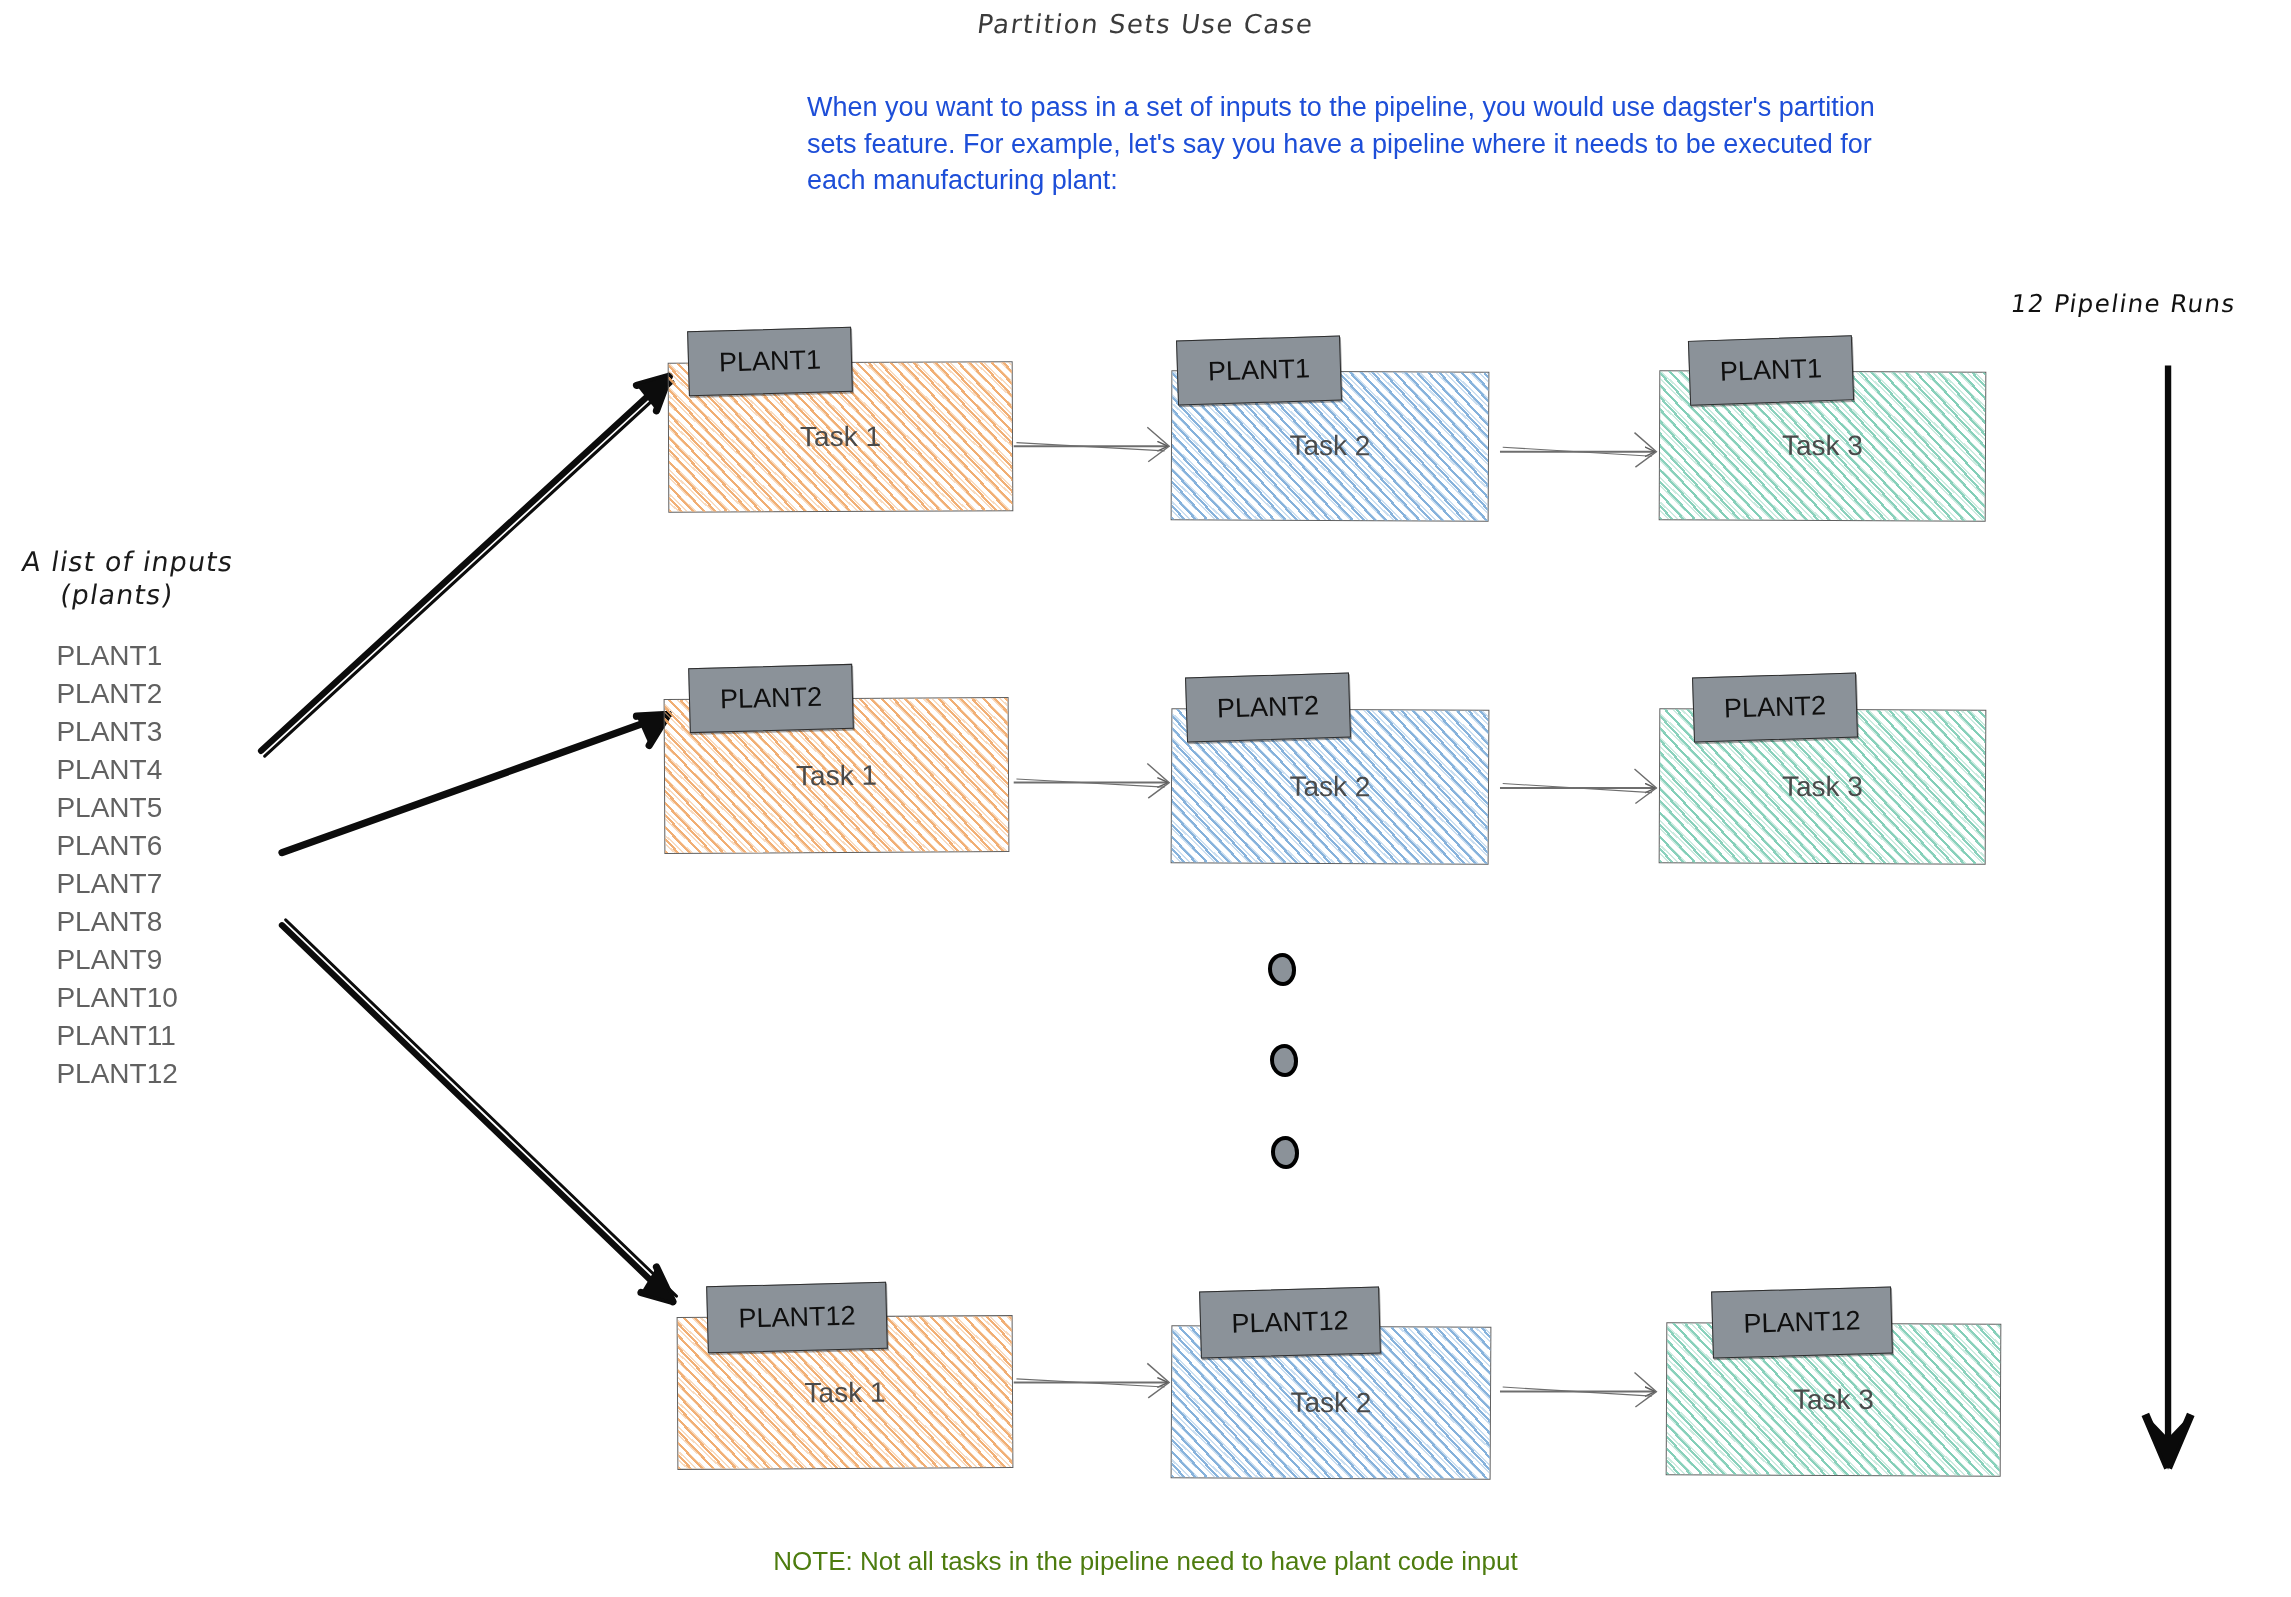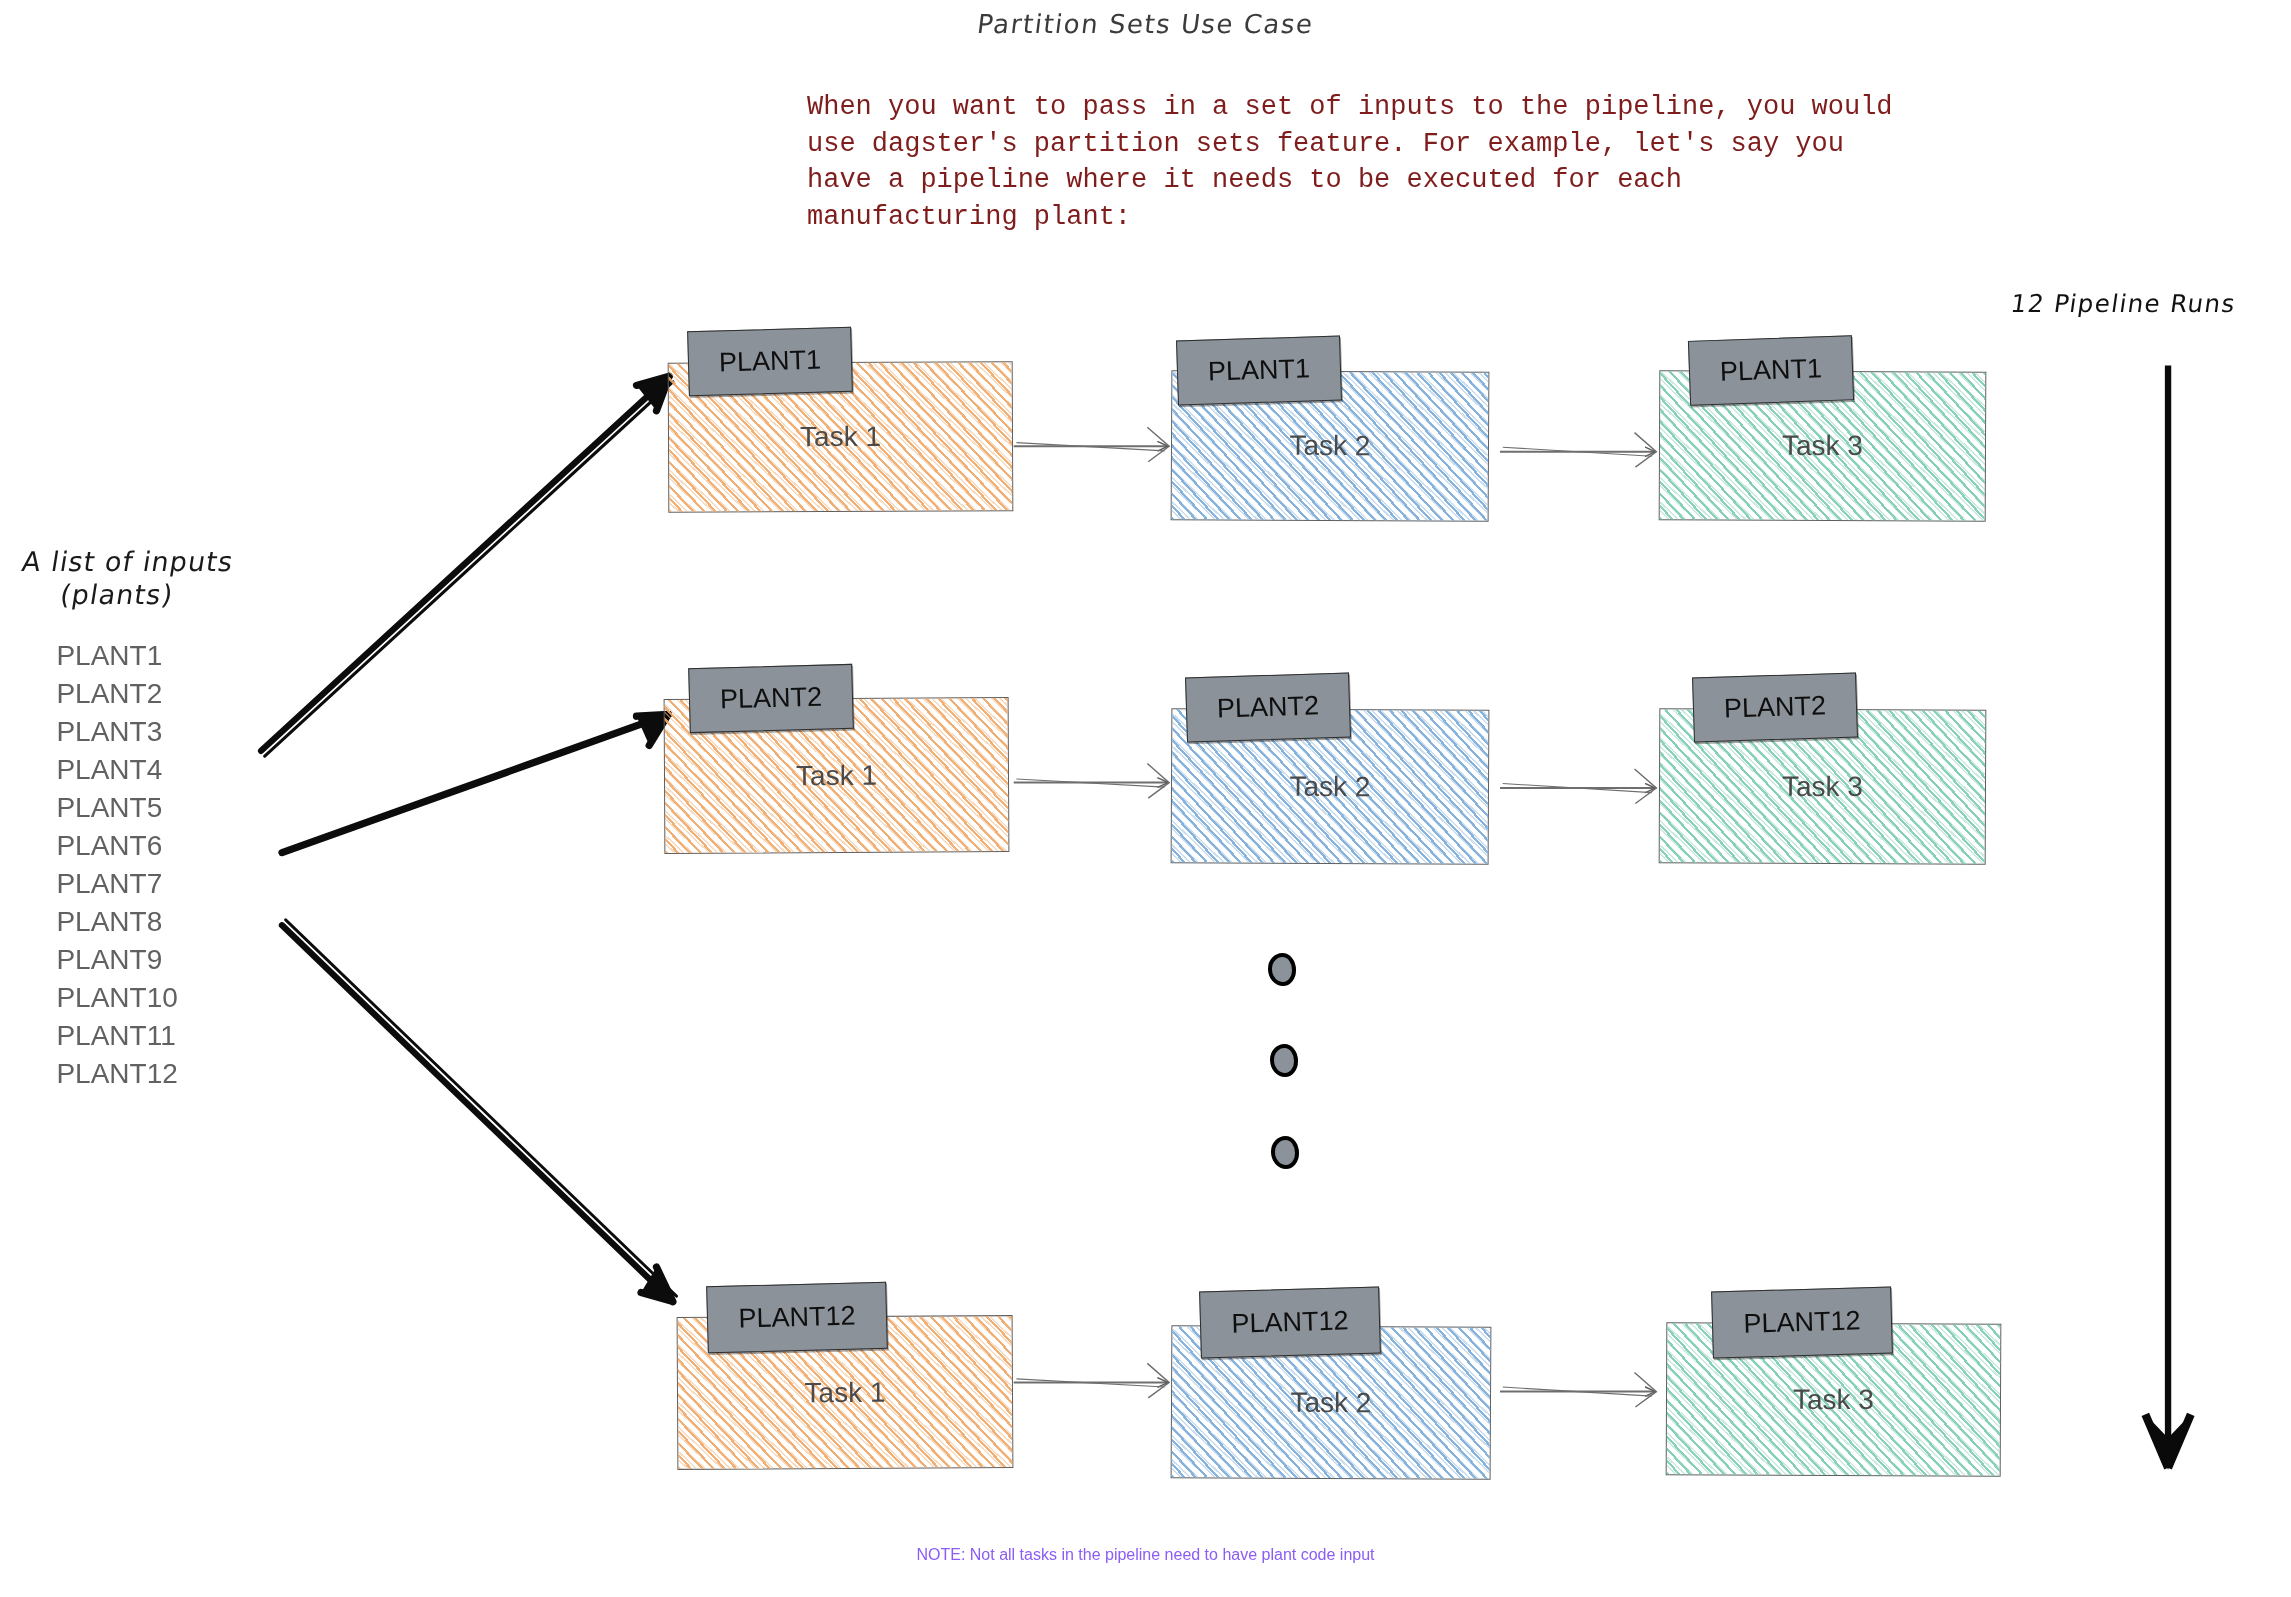--- a/index.html
+++ b/index.html
@@ -43,30 +43,30 @@
     font-size: 26px;
     transform: skewX(-7deg);
   }
   #intro-paragraph {
     position: absolute;
     left: 807px;
     top: 89px;
     width: 1100px;
     font-size: 27px;
     line-height: 1.36;
-    color: #7f1d1d;
-    font-family: Liberation Mono, monospace;
+    color: #1d4ed8;
+    font-family: Liberation Sans, sans-serif;
   }
   #footer-note {
     position: absolute;
     left: 0; right: 0;
     top: 1546px;
     text-align: center;
-    font-size: 16px;
-    color: #8b5cf6;
+    font-size: 26px;
+    color: #4d7c0f;
     font-family: "Liberation Sans", sans-serif;
   }
 
   
   #input-list-panel {
     position: absolute;
     left: 16.4px;
     top: 545px;
     width: 300px;
   }

